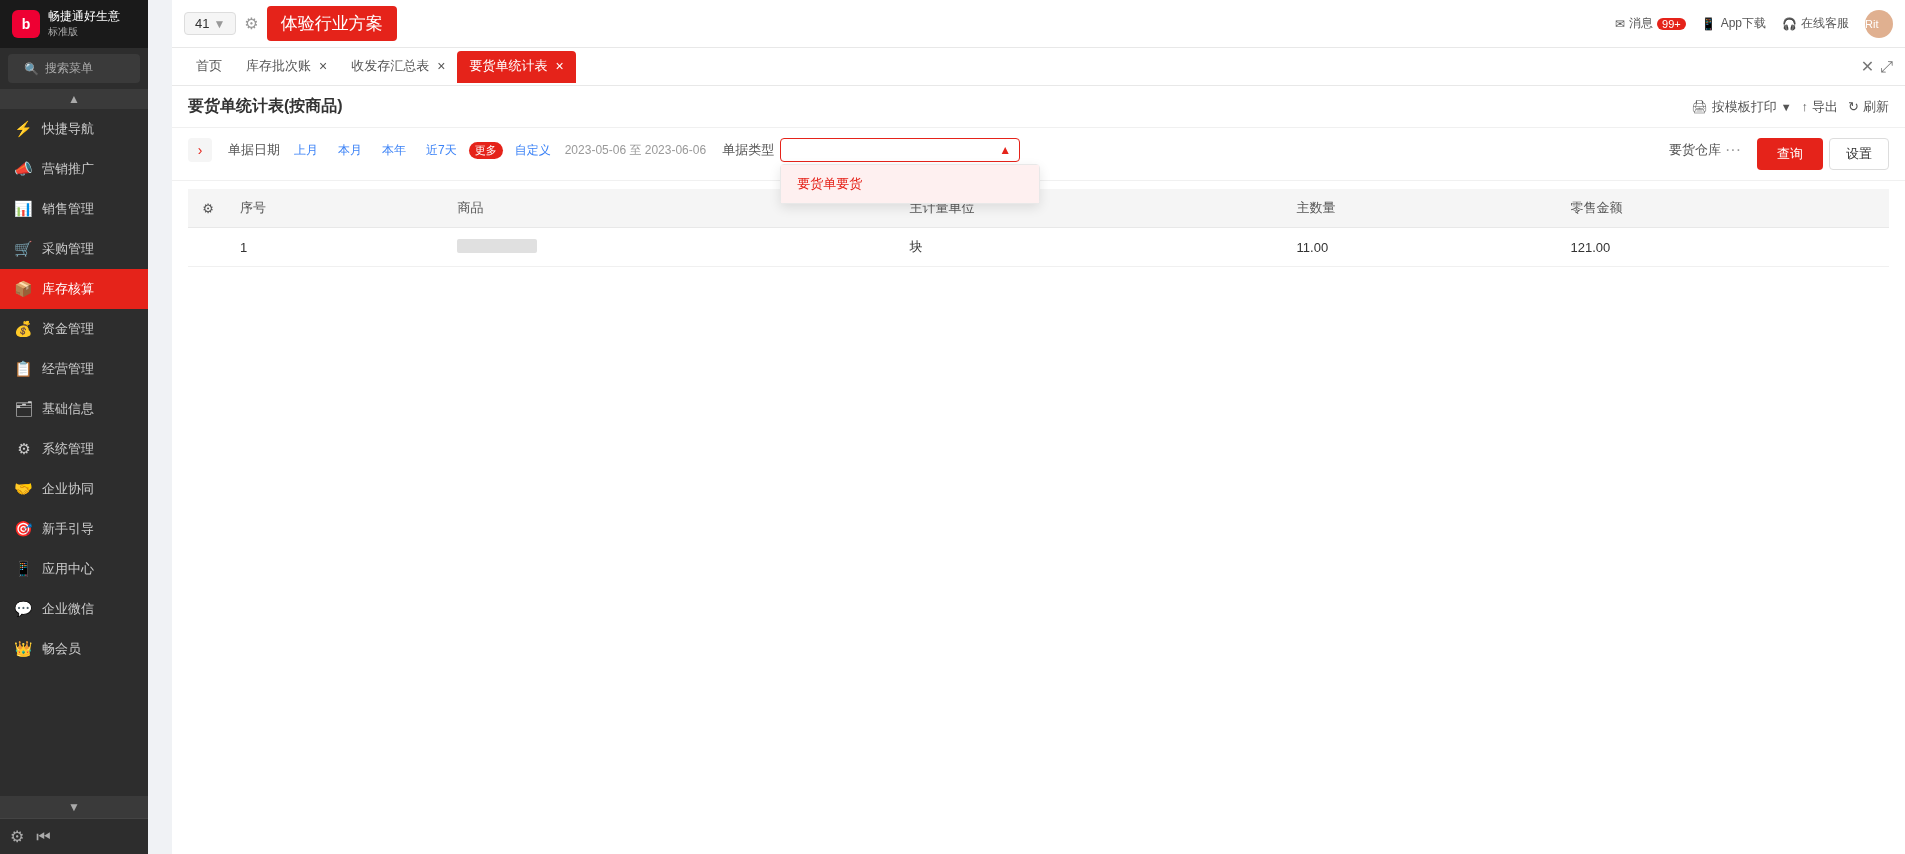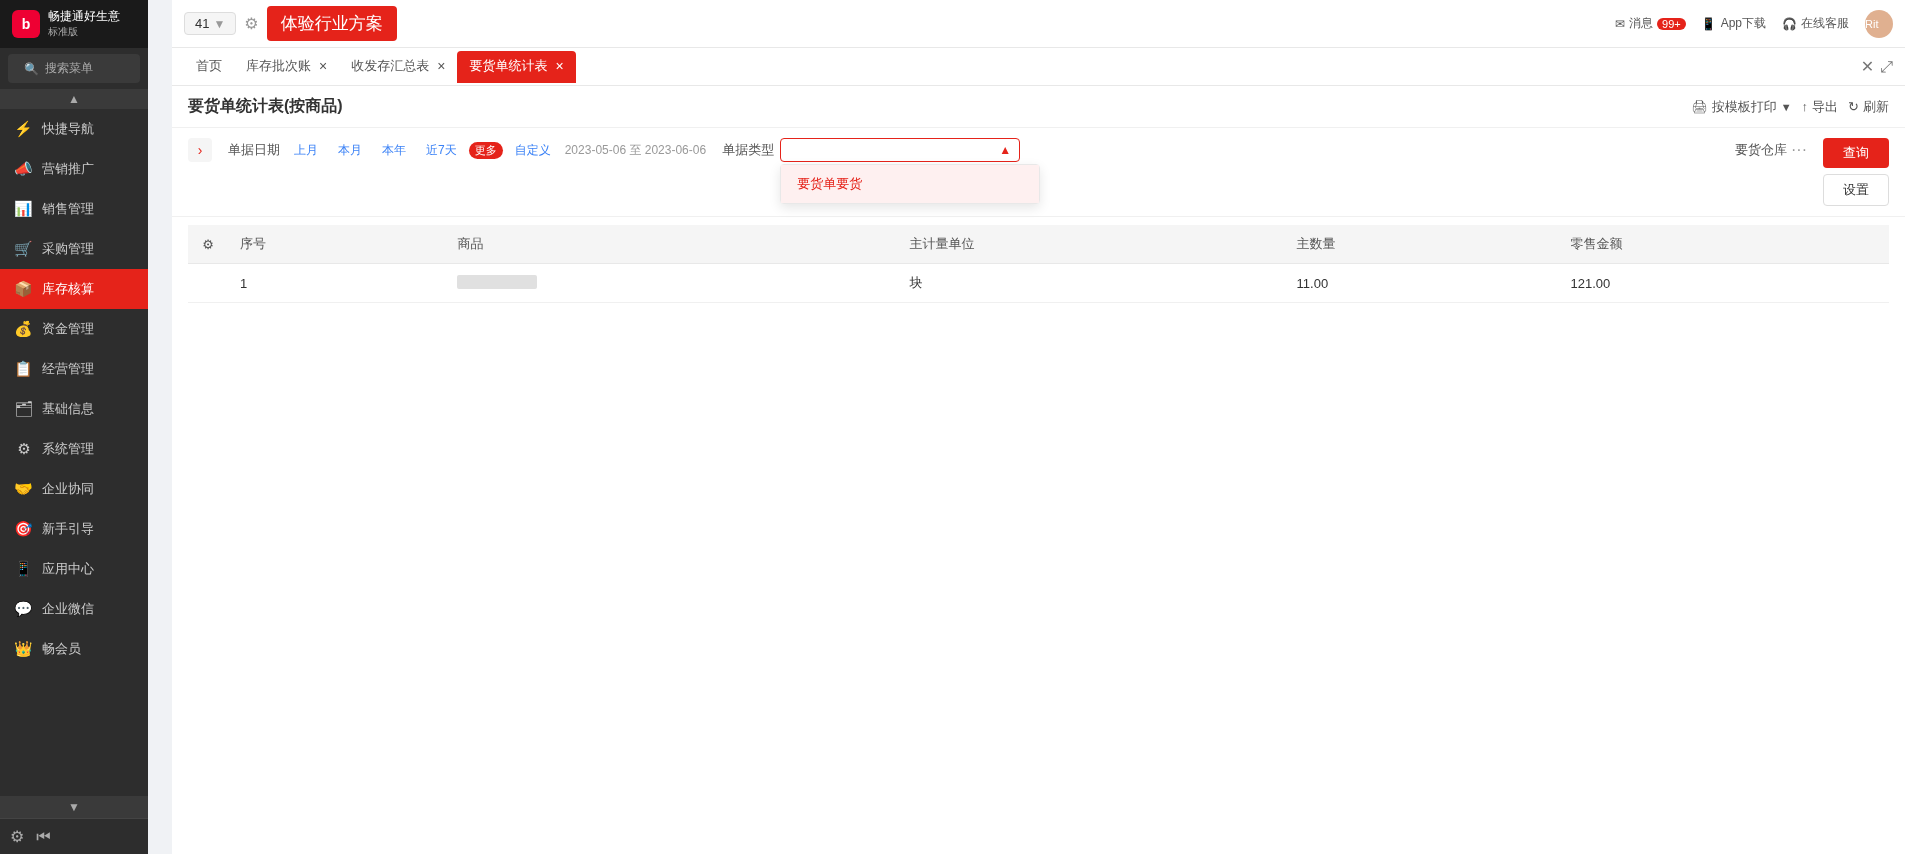--- a/index.html
+++ b/index.html
@@ -183,21 +183,21 @@
     .query-btn {
       background: #e5231a; color: #fff;
       border: none; border-radius: 4px;
       padding: 6px 20px; cursor: pointer; font-size: 13px;
     }
     .set-btn {
       background: #fff; color: #333;
       border: 1px solid #ddd; border-radius: 4px;
       padding: 6px 16px; cursor: pointer; font-size: 13px;
     }
-    .filter-actions { display: flex; flex-direction: column; gap: 6px; }
+    .filter-actions { display: flex; flex-direction: row; gap: 6px; }
 
     
     .dropdown-overlay {
       position: absolute;
       top: 100%;
       left: 0;
       z-index: 100;
       background: #fff;
       border: 1px solid #e8e8e8;
       border-radius: 4px;

